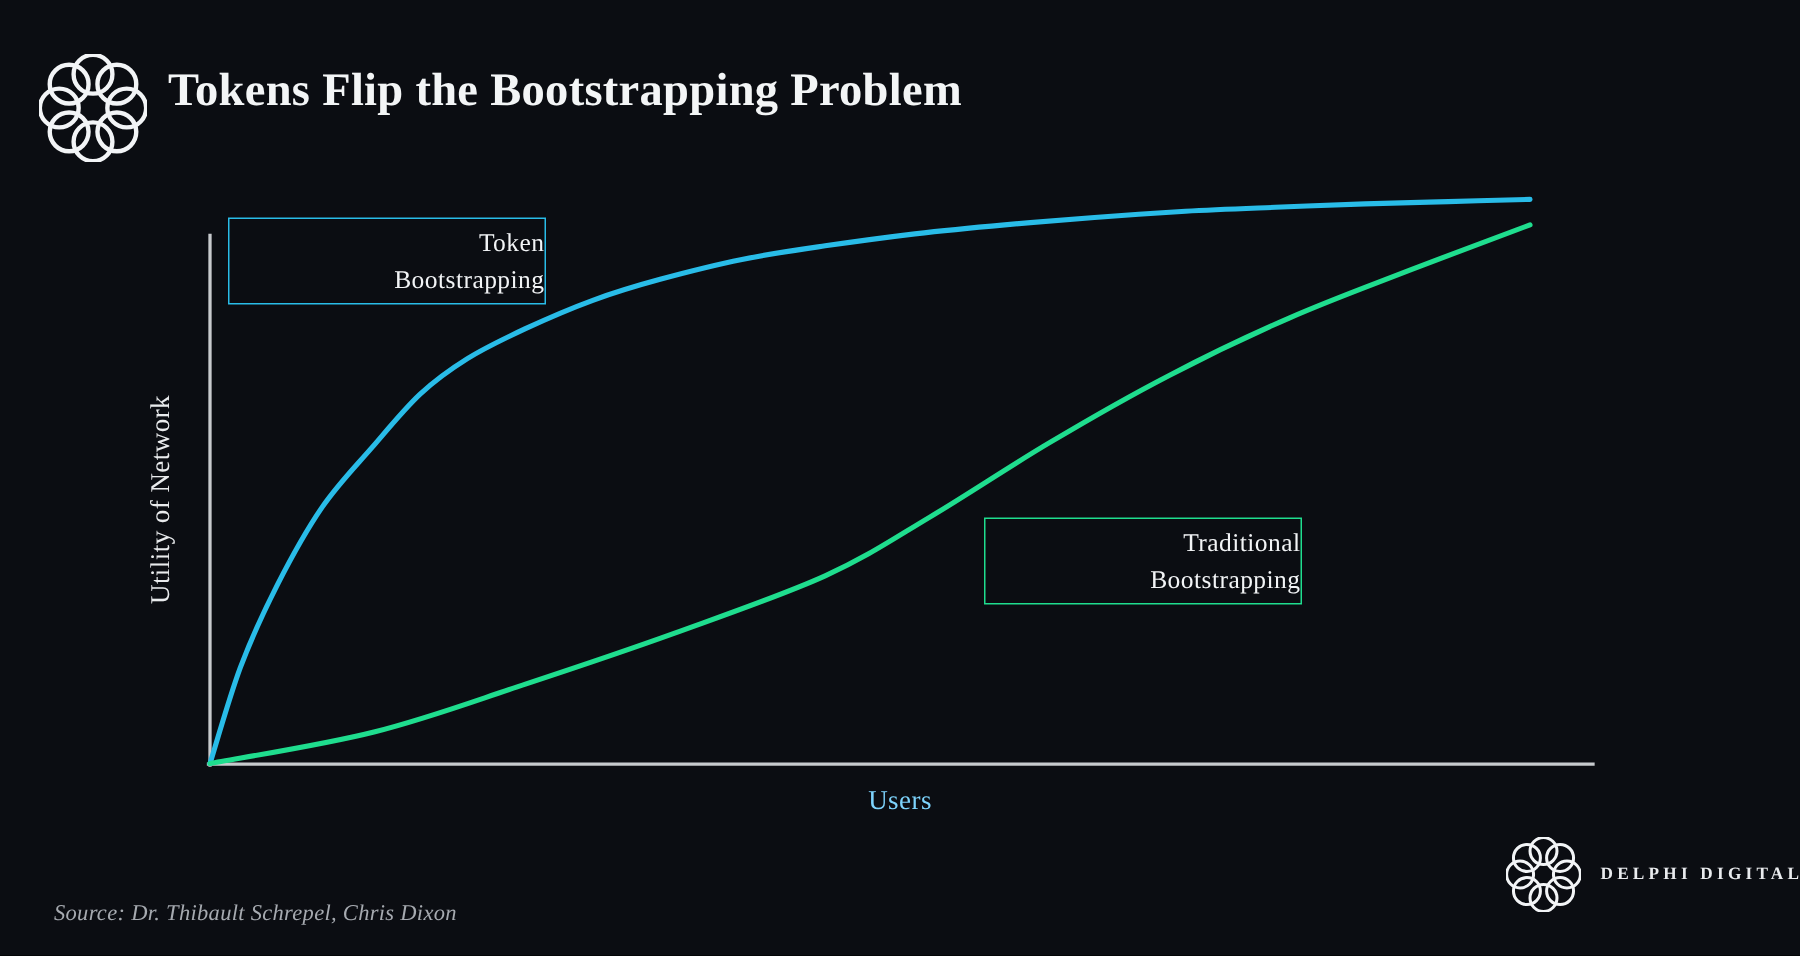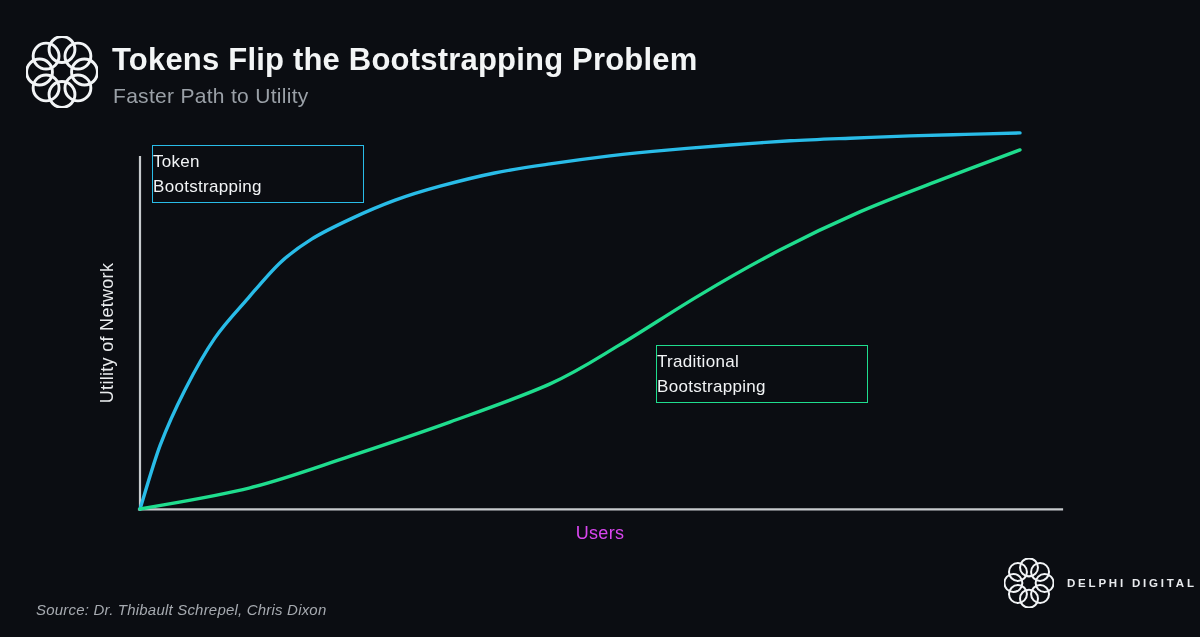--- a/index.html
+++ b/index.html
@@ -3,45 +3,45 @@
 <meta charset="utf-8">
 <style>
   :root{
     --bg:#0b0d12; --axis:#c7cacd; --title:#f3f5f6; --subtitle:#9aa0a7;
     --label-text:#f2f4f6; --muted:#a6aab0;
   }
   html,body{margin:0;padding:0;background:#000;}
   .canvas{
     position:relative; width:1200px; height:637px; overflow:hidden;
     background:var(--bg);
-    font-family:Liberation Sans, sans-serif;
+    font-family:Liberation Serif, serif;
   }
   .logo-header{position:absolute; left:26px; top:36px; width:72px; height:72px;}
   .page-title{
     position:absolute; left:112px; top:42px; font-size:31px; font-weight:700;
     color:var(--title); letter-spacing:.2px; white-space:nowrap;
   }
   .page-subtitle{
     position:absolute; left:113px; top:84px; font-size:21px; font-weight:400;
     color:var(--subtitle); letter-spacing:.3px; white-space:nowrap;
   }
   .chart-svg{position:absolute; left:0; top:0; width:1200px; height:637px;}
   .axis{stroke:var(--axis); stroke-width:2.2; stroke-linecap:square;}
   .curve{fill:none; stroke-width:3.4; stroke-linecap:round;}
   .y-axis-label{
     position:absolute; left:107px; top:333px; transform:translate(-50%,-50%) rotate(-90deg);
     font-size:18px; color:#e9ebed; white-space:nowrap; letter-spacing:.3px;
   }
   .x-axis-label{
     position:absolute; left:600px; top:523px; transform:translateX(-50%);
-    font-size:18px; color:#d946ef; letter-spacing:.3px;text-align:right;
+    font-size:18px; color:#7dd3fc; letter-spacing:.3px;text-align:right;
   }
   .anno{
     position:absolute; box-sizing:border-box; border:1.5px solid #fff;
-    width:212px; height:58px; text-align:left; color:var(--label-text);
+    width:212px; height:58px; text-align:right; color:var(--label-text);
     font-size:17px; line-height:25px; padding-top:3px; letter-spacing:.3px;
   }
   .anno-token{left:152px; top:145px;}
   .anno-trad{left:656px; top:345px;}
   .anno span{display:block;}
   .source-note{
     position:absolute; left:36px; top:566px; font-style:italic; font-size:15px;
     color:var(--muted); letter-spacing:.2px; white-space:nowrap;margin-top:35px;
   }
   .brand{
@@ -70,21 +70,20 @@
     </g>
   </defs>
 </svg>
 
 <div class="canvas">
 
   <svg class="logo-header" viewBox="0 0 64 64">
     <use href="#knot"></use>
   </svg>
   <div class="page-title">Tokens Flip the Bootstrapping Problem</div>
-  <div class="page-subtitle">Faster Path to Utility</div>
 
   <svg class="chart-svg" viewBox="0 0 1200 637">
     <line class="axis" x1="140" y1="157" x2="140" y2="510"></line>
     <line class="axis" x1="139" y1="509.4" x2="1062" y2="509.4"></line>
     <path class="curve" d="M140.0,509.0C143.4,498.4 152.8,465.0 160.2,445.1C167.7,425.3 175.8,407.8 184.9,389.9C194.0,372.1 204.2,353.5 214.8,338.1C225.4,322.8 237.4,310.6 248.2,298.1C259.1,285.5 269.4,272.8 279.9,262.9C290.5,253.1 299.9,246.4 311.6,239.1C323.3,231.8 336.4,225.6 350.3,219.1C364.3,212.6 380.2,205.7 395.2,200.2C410.2,194.7 423.5,190.7 440.1,186.2C456.7,181.7 476.3,176.7 494.6,173.0C513.0,169.2 530.9,166.7 550.1,163.9C569.3,161.1 590.0,158.3 609.9,155.9C629.9,153.6 649.8,151.7 669.8,149.9C689.7,148.1 709.5,146.5 729.6,145.0C749.7,143.5 770.2,142.0 790.3,140.8C810.4,139.7 830.2,139.0 850.2,138.2C870.1,137.4 890.8,136.5 910.0,135.9C929.2,135.3 947.1,134.9 965.4,134.4C983.8,133.9 1010.9,133.1 1020.0,132.9" stroke="#29bce8"></path>
     <path class="curve" d="M140.0,509.0C158.3,505.5 214.9,496.7 250.0,487.8C285.1,479.0 317.0,467.0 350.3,456.1C383.6,445.1 416.5,434.1 449.8,422.1C483.1,410.0 521.8,396.7 550.1,383.9C578.4,371.0 594.7,359.8 619.6,344.9C644.5,330.1 673.0,310.9 699.7,295.1C726.4,279.2 753.1,263.9 779.8,250.1C806.5,236.2 833.1,223.5 859.8,211.9C886.5,200.2 913.2,190.5 939.9,180.1C966.6,169.8 1006.7,154.9 1020.0,149.9" stroke="#1fdd8e"></path>
   </svg>
 
   <div class="y-axis-label">Utility of Network</div>
   <div class="x-axis-label">Users</div>

